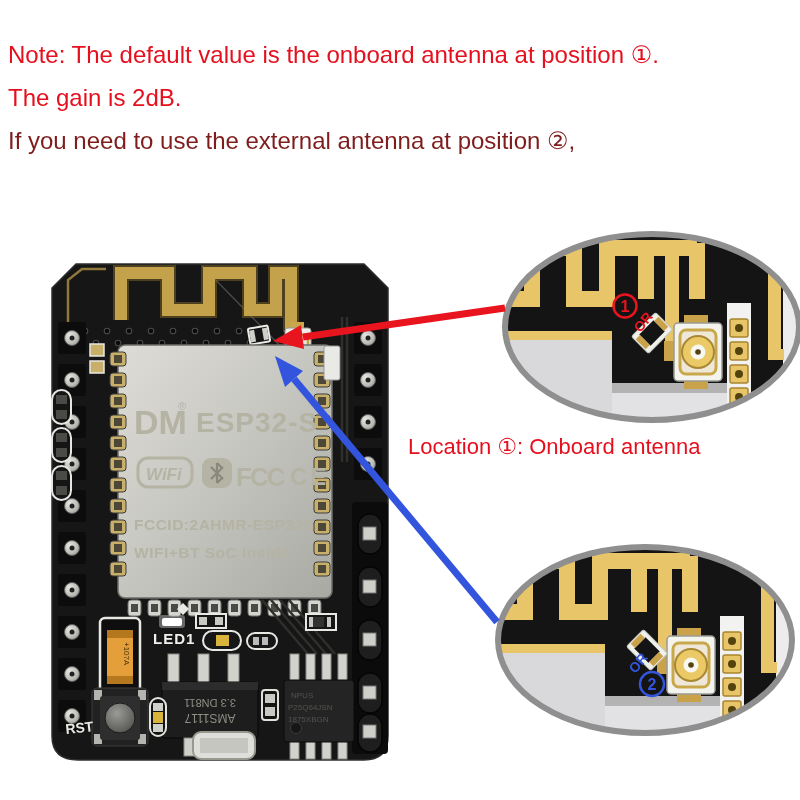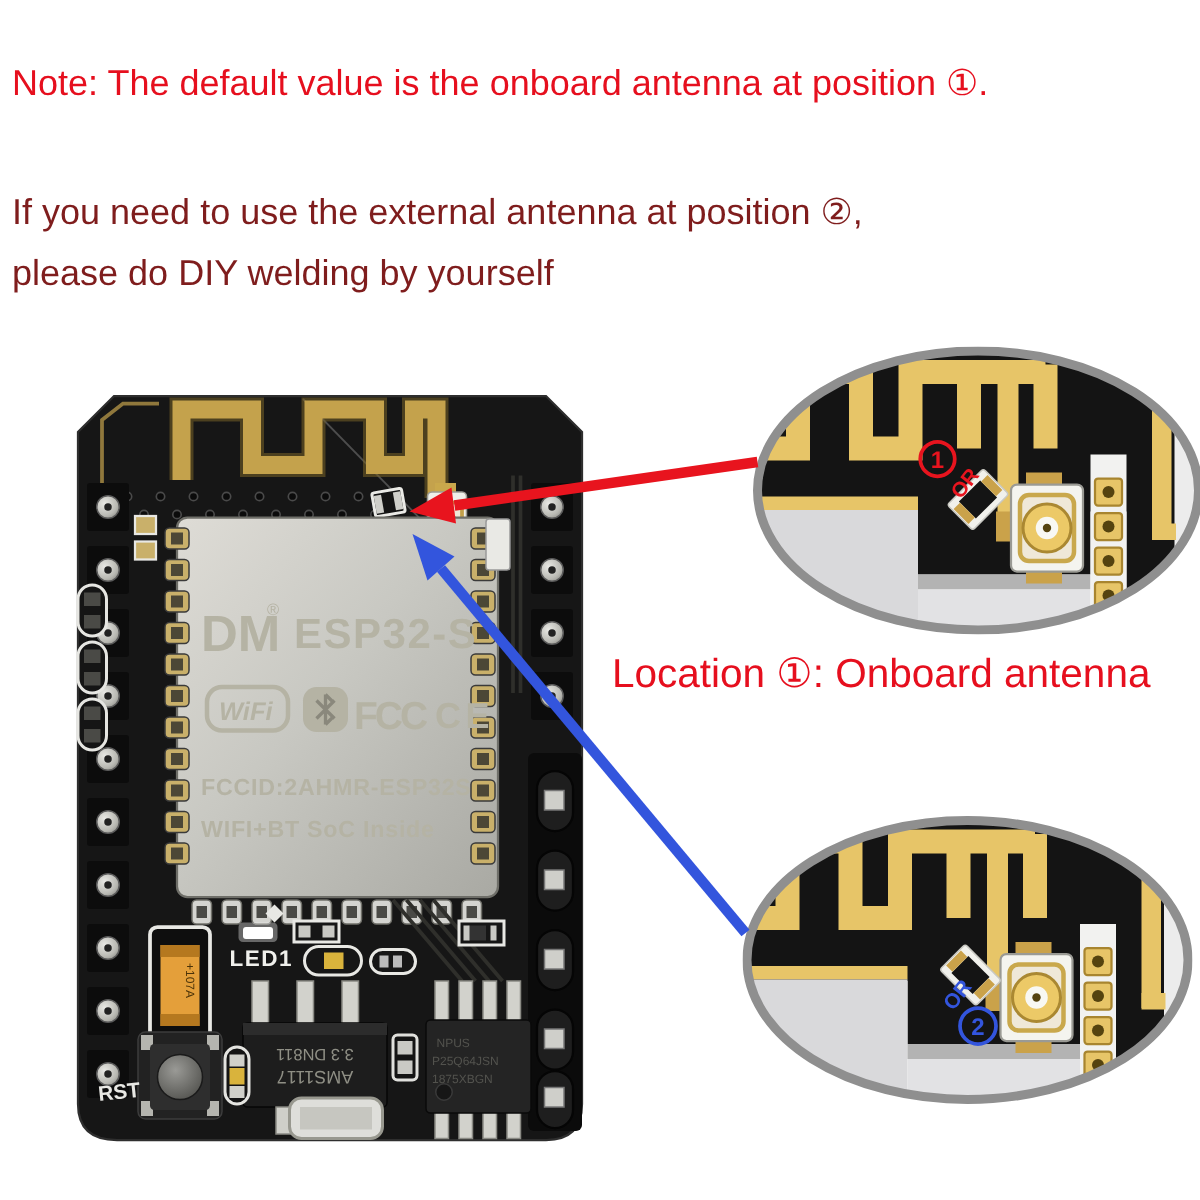--- a/index.html
+++ b/index.html
@@ -1,32 +1,32 @@
 <!DOCTYPE html>
 <html><head>
 <meta charset="utf-8">
 <style>
   html,body{margin:0;padding:0;background:#ffffff;}
   #stage{position:relative;width:800px;height:800px;background:#fff;overflow:hidden;
          font-family:"Liberation Sans","DejaVu Sans",sans-serif;}
   .noteline{position:absolute;left:8px;font-size:24px;font-weight:400;letter-spacing:0px;white-space:nowrap;}
   .red{color:#e60f1e;}
   .blue{color:#7f1d1d;}
-  .loclabel{position:absolute;font-size:27px;font-weight:400;white-space:nowrap;}
+  .loclabel{position:absolute;font-size:22px;font-weight:400;white-space:nowrap;}
   svg text{font-family:"Liberation Sans","DejaVu Sans",sans-serif;}
   .abs{position:absolute;}
 </style>
 </head>
 <body>
 
 <div id="stage">
 
   <div class="noteline red" style="top:41px">Note: The default value is the onboard antenna at position ①.</div>
+  <div class="noteline red" style="top:84px">The gain is 2dB.</div>
   <div class="noteline blue" style="top:127px">If you need to use the external antenna at position ②,</div>
-  <div class="noteline blue" style="top:169px">please do DIY welding by yourself</div>
 
   <div class="loclabel red" style="left:408px;top:434px">Location ①: Onboard antenna</div>
 
   <svg class="abs" style="left:50px;top:262px" width="340" height="500" viewBox="0 0 340 500">
     <defs>
       <linearGradient id="shield" x1="0" y1="0" x2="1" y2="1">
         <stop offset="0" stop-color="#dedcd6"></stop>
           <stop offset="0.45" stop-color="#c8c8c2"></stop>
           <stop offset="1" stop-color="#a9a9a3"></stop>
       </linearGradient>

